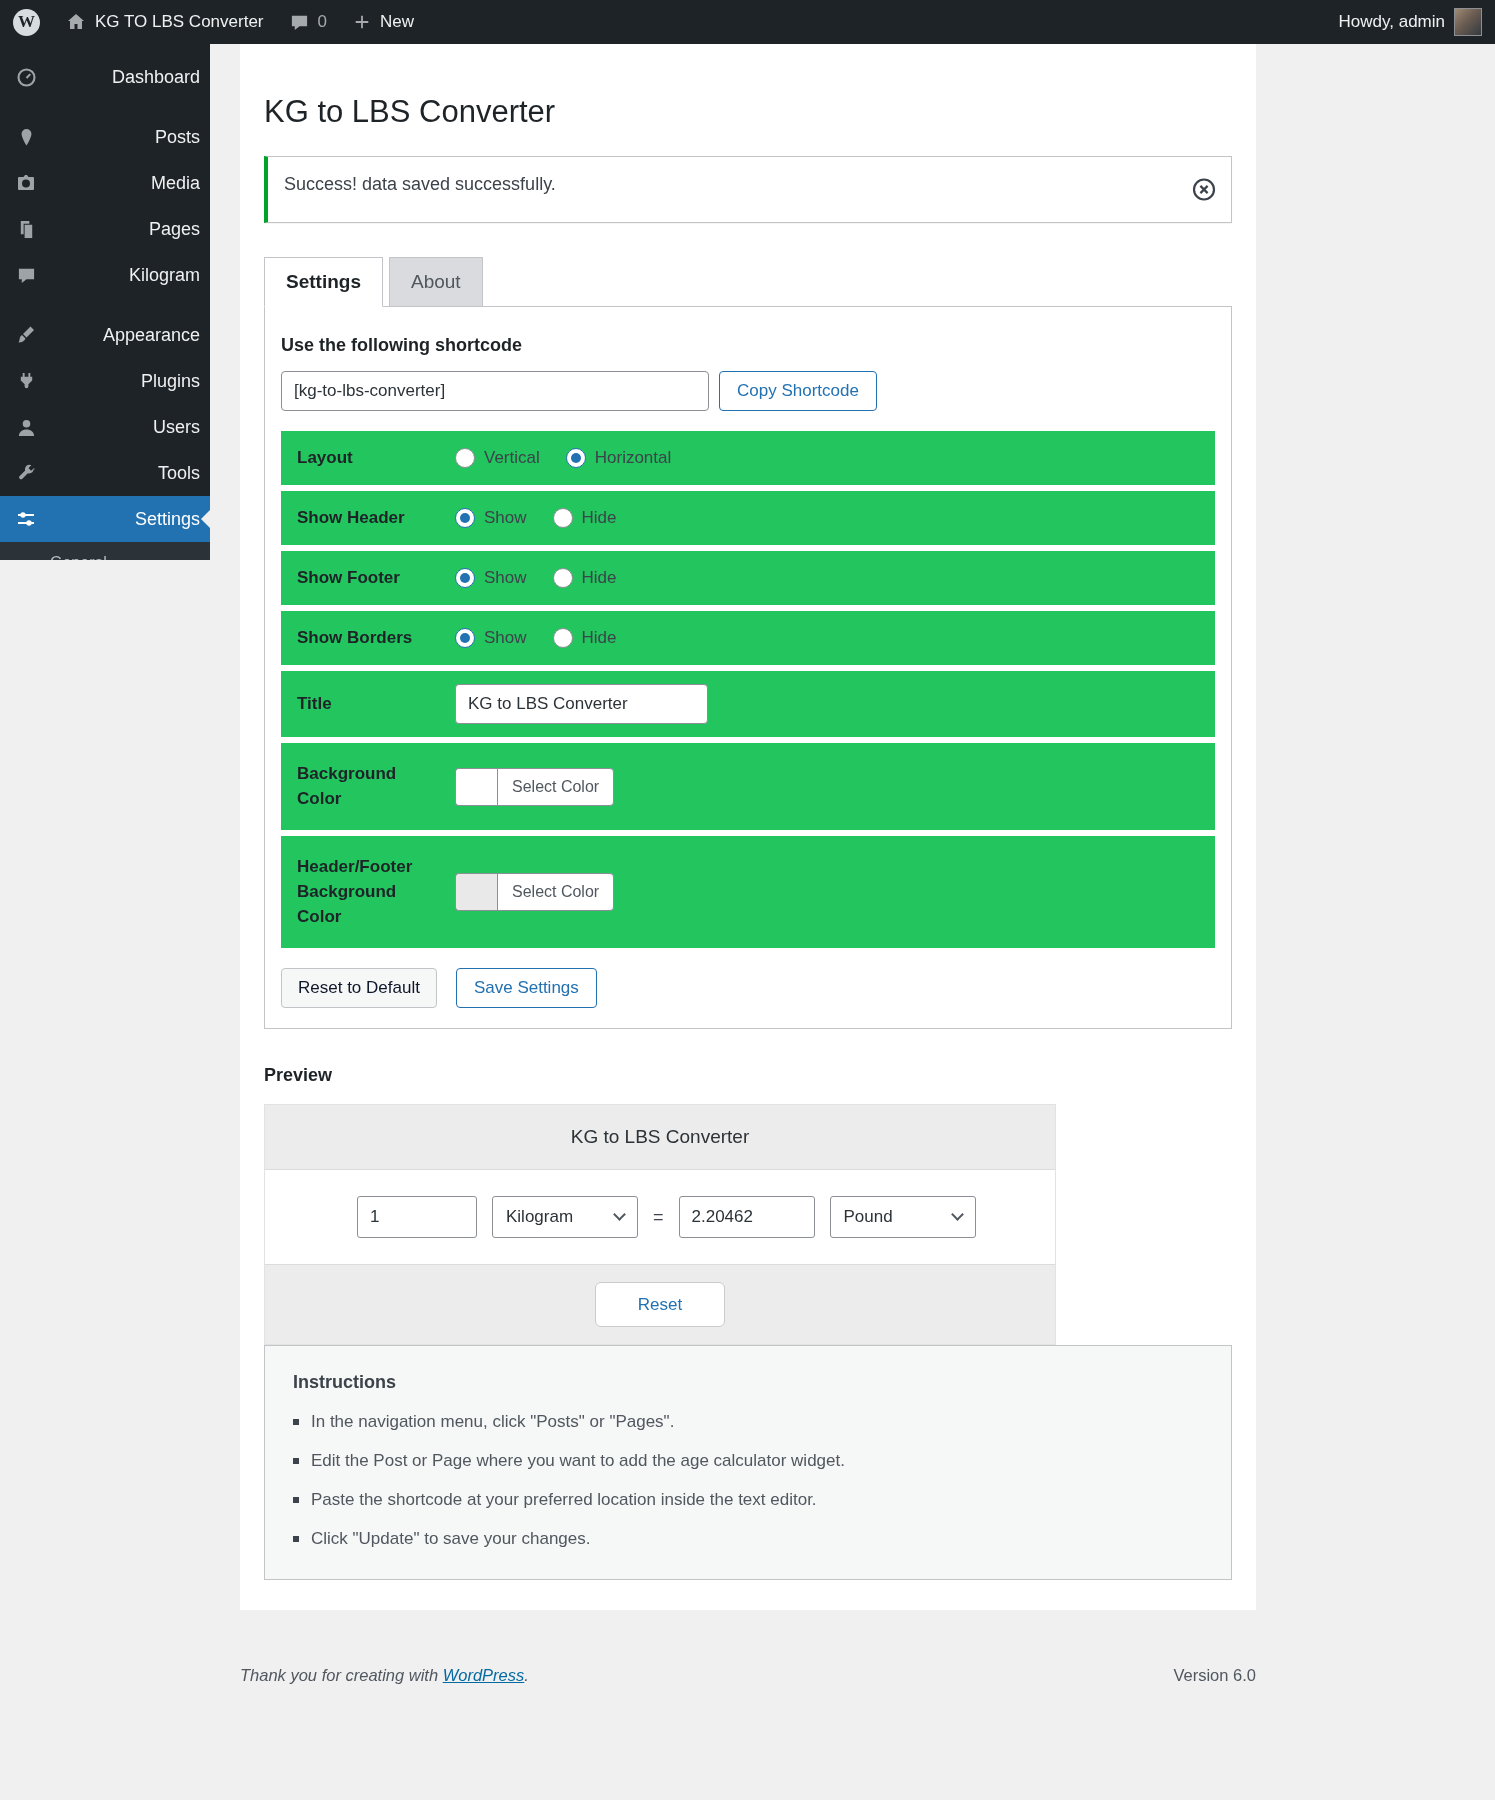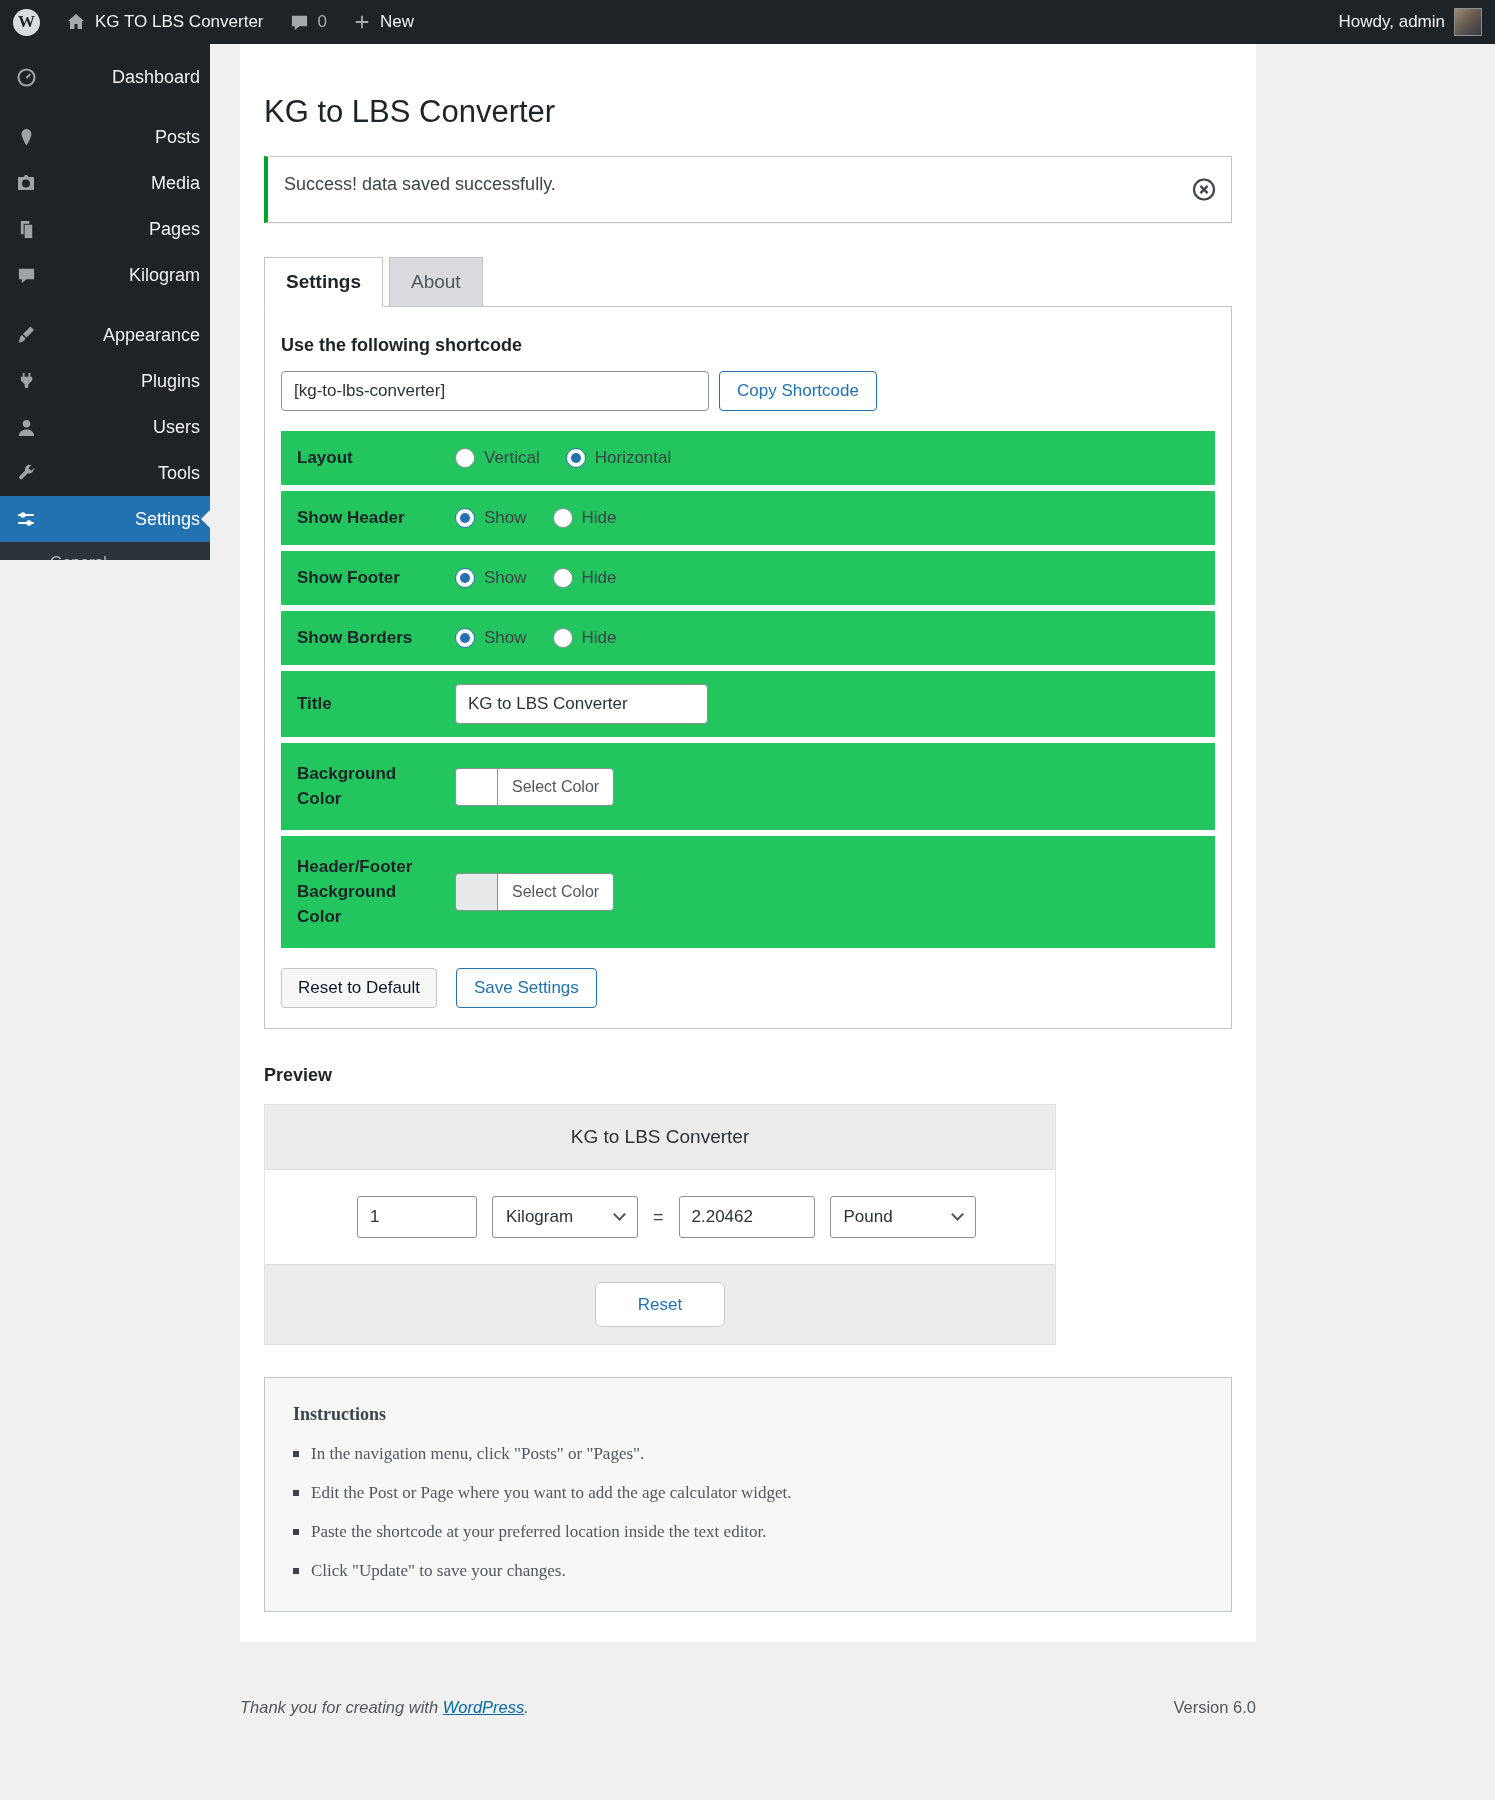--- a/index.html
+++ b/index.html
@@ -105,21 +105,21 @@
   .pv-select {
     height:42px; width:146px; border:1px solid #8c8f94; border-radius:3px; background:#fff;
     display:flex; align-items:center; justify-content:space-between;
     padding:0 13px; font-size:17px; color:#2c3338; cursor:pointer;
   }
   .chev { width:9px; height:9px; border-right:2px solid #50575e; border-bottom:2px solid #50575e; transform:rotate(45deg); margin-top:-5px; flex:none; }
   .equals { font-size:18px; color:#3c434a; }
   .pv-footer { background:#ececec; padding:17px; display:flex; justify-content:center; }
   .pv-reset { width:130px; height:45px; background:#fff; border:1px solid #c9cccf; border-radius:6px; font-size:17px; color:#2271b1; cursor:pointer; font-family:inherit; }
   
-  .instructions { margin-top:32px; background:#f6f7f7; border:1px solid #c3c4c7; padding:26px 28px 30px;font-family:Liberation Serif, serif; }
+  .instructions { background:#f6f7f7; border:1px solid #c3c4c7; padding:26px 28px 30px; }
   .ins-title { font-weight:700; font-size:18px; color:#3c434a; }
   .ins-item { display:flex; align-items:center; gap:12px; margin-top:19px; font-size:17px; color:#50575e; }
   .sq { width:6px; height:6px; background:#3c434a; flex:none; }
   
   .footer-row { width:1016px; display:flex; justify-content:space-between; align-items:baseline; margin-top:56px; font-size:16.5px; color:#50575e; }
   .thankyou { font-style:italic; }
   .thankyou a { color:#0369a1; text-decoration:underline; cursor:pointer; font-style:italic; }
 </style>
 </head>
 <body>

